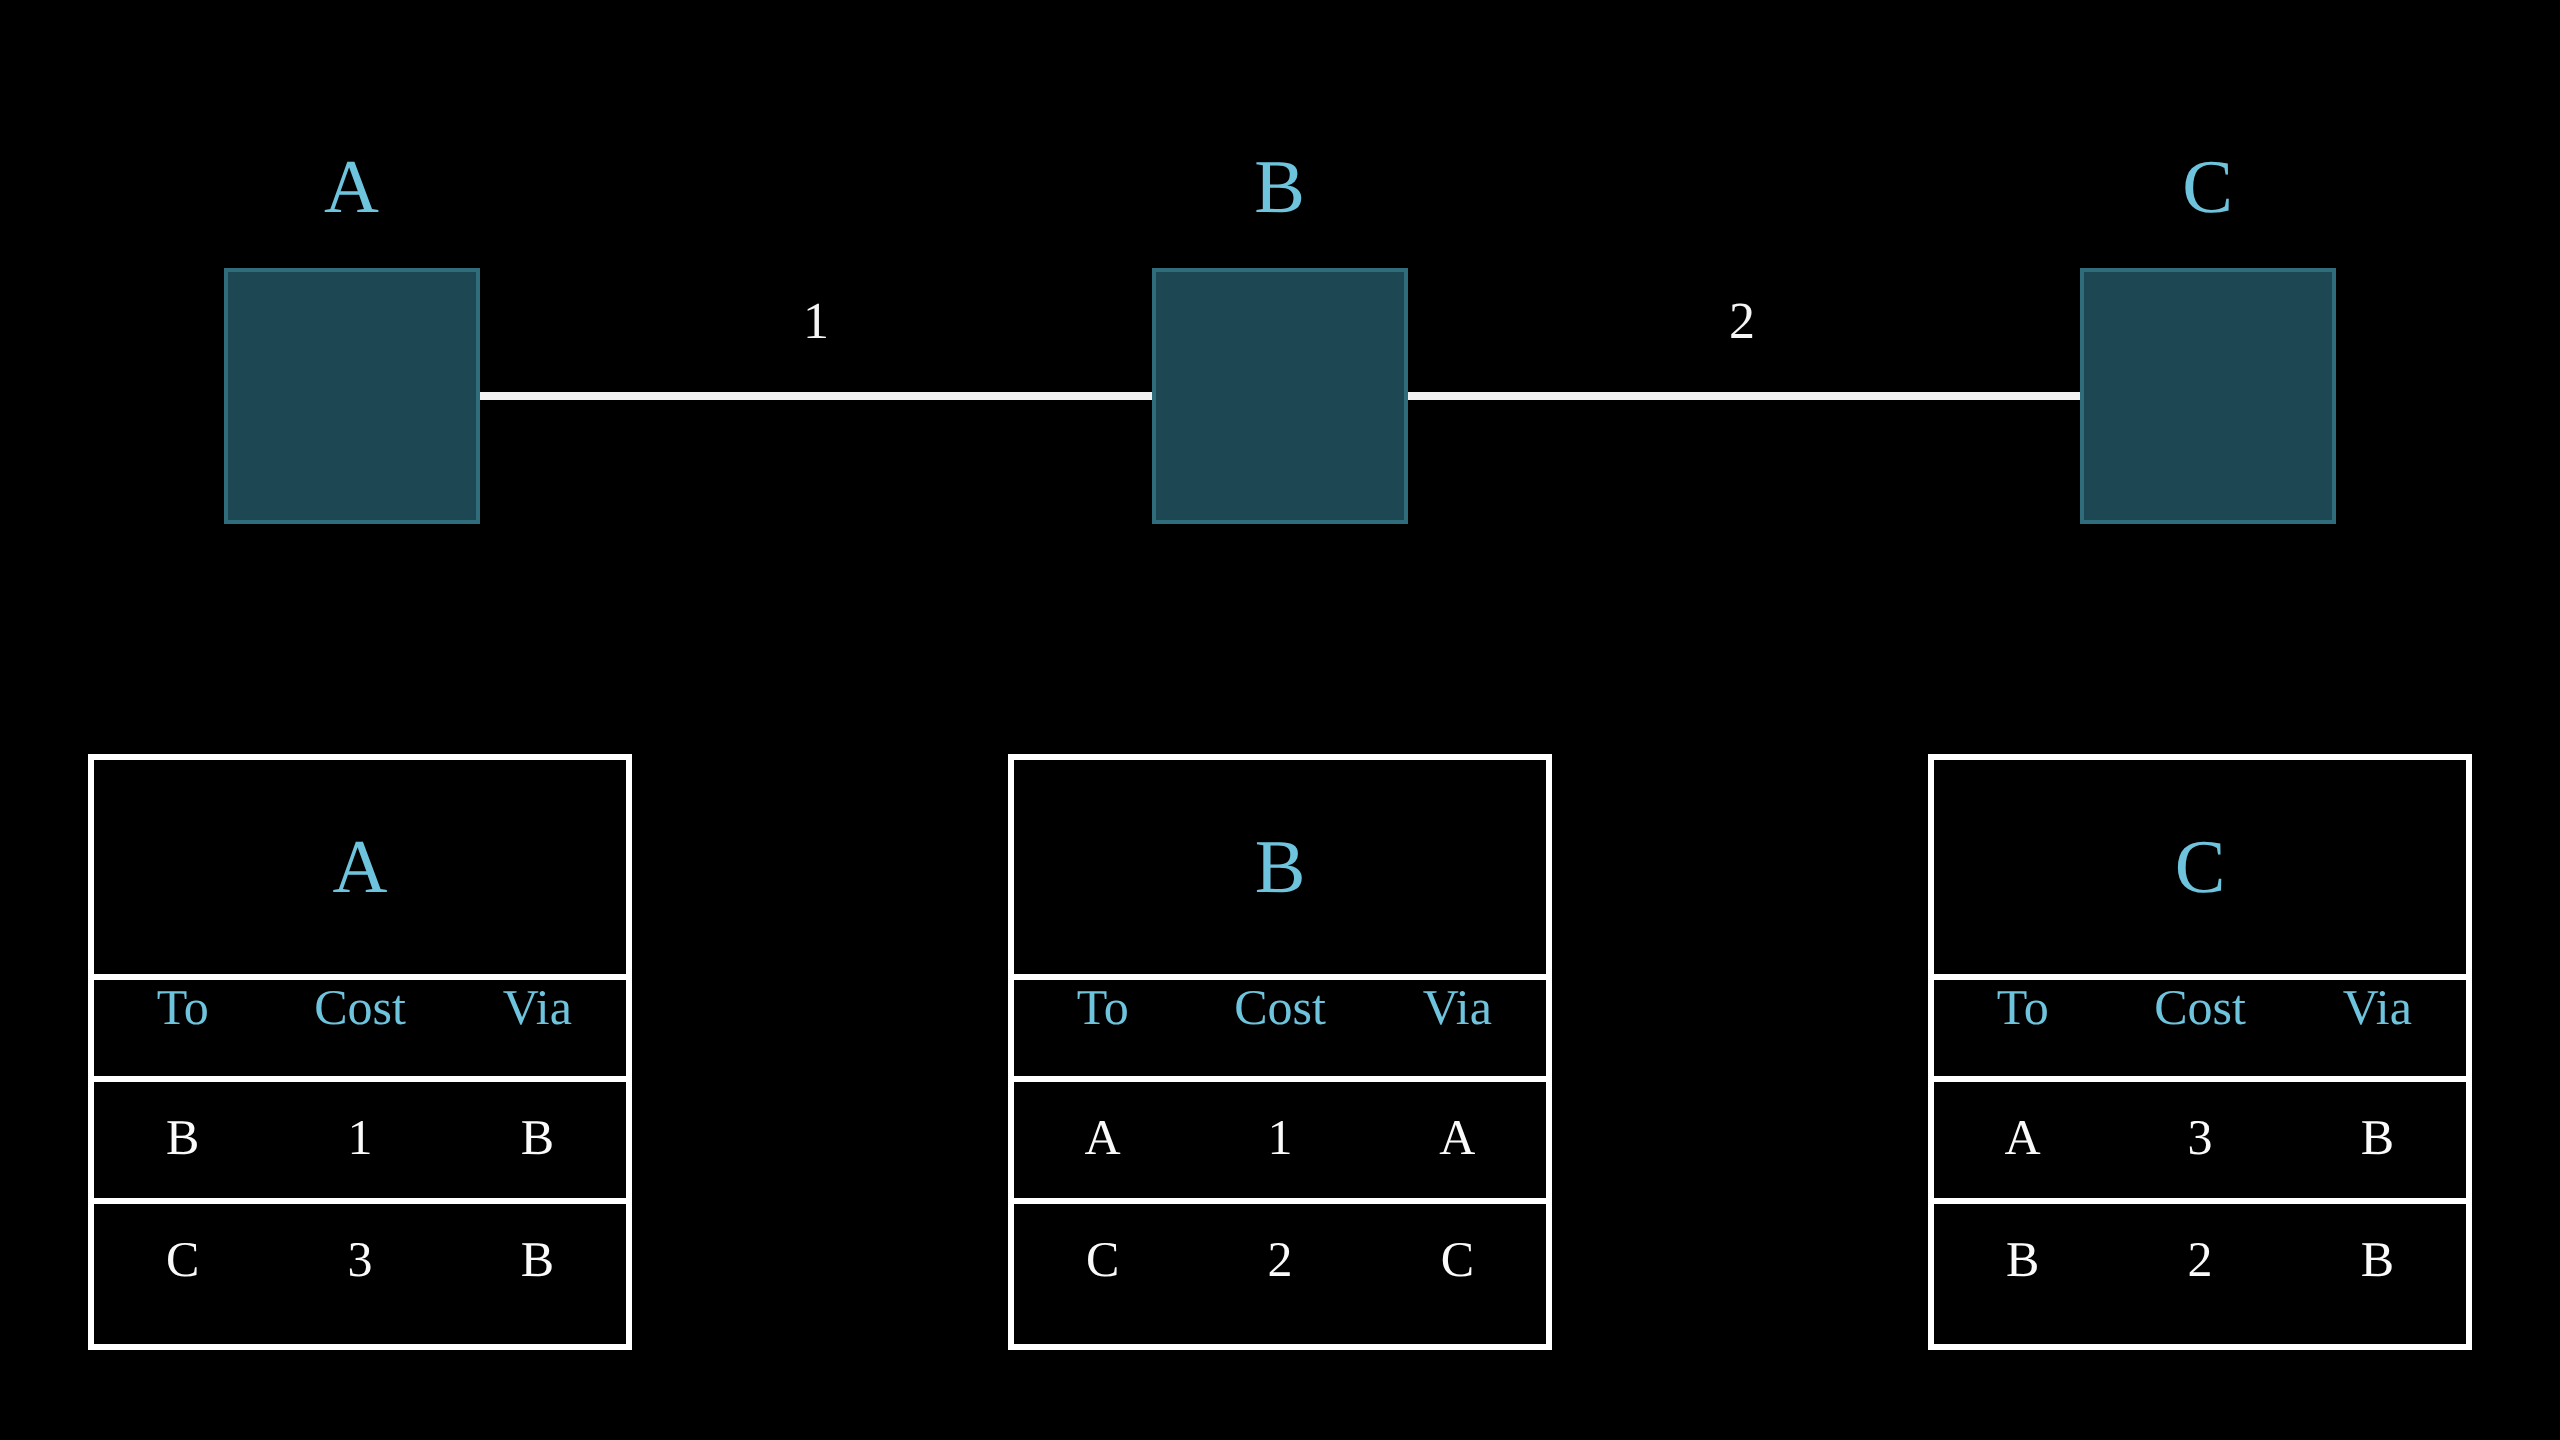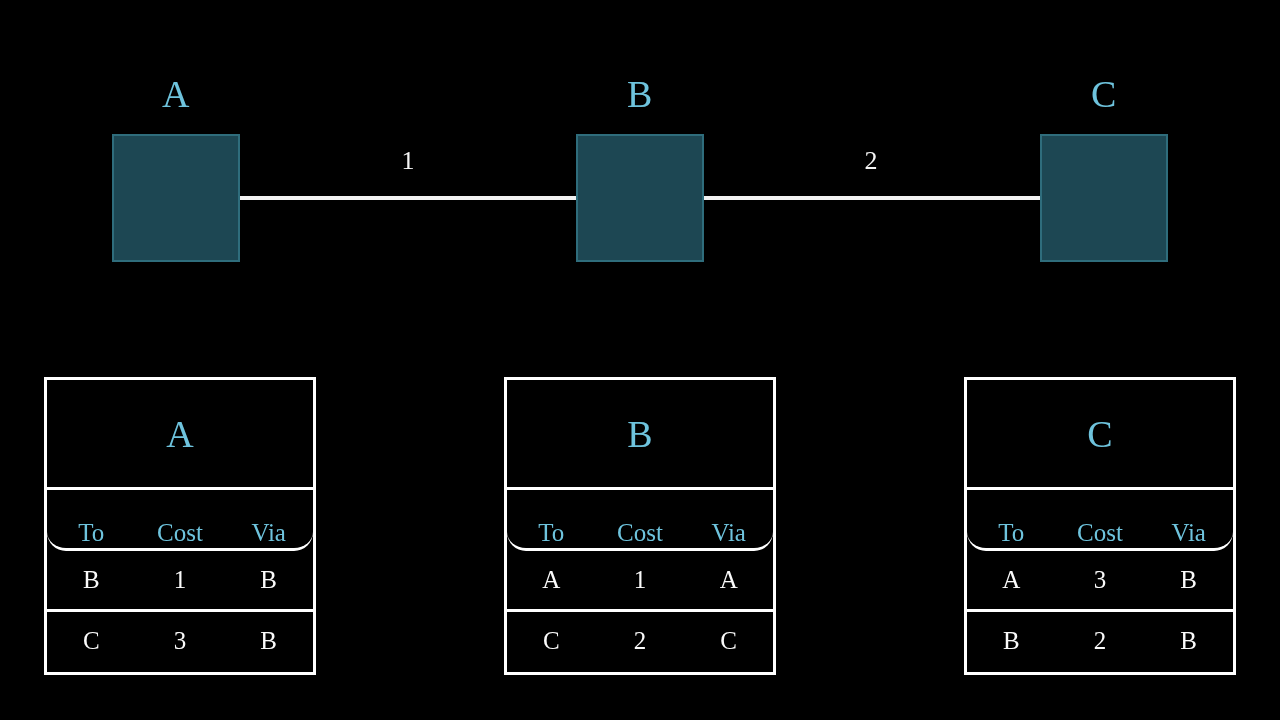--- a/index.html
+++ b/index.html
@@ -107,26 +107,25 @@
     justify-content: center;
     box-sizing: border-box;
   }
   .rt-title span {
     font-size: 38px;
     line-height: 44px;
     color: #6ec3dd;
   }
 
   .rt-head {
-    height: 61px;
+    height: 51px;
     border-bottom: 3px solid #ffffff;
     display: flex;
-    align-items: flex-end;
-    box-sizing: border-box;
-    border-radius: 19px;
+    align-items: flex-start;
+    box-sizing: border-box;
   }
   .rt-head .cell {
     flex: 1 1 0;
     text-align: center;
     font-size: 25px;
     line-height: 30px;
     color: #6ec3dd;
   }
 
   .rt-row {

